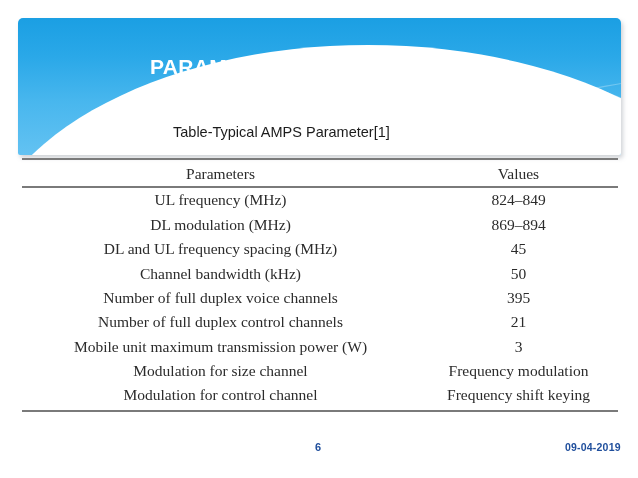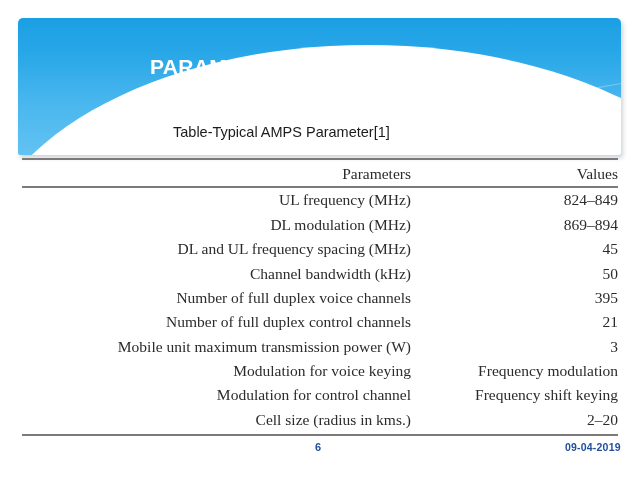--- a/index.html
+++ b/index.html
@@ -102,21 +102,21 @@
     left: 22px;
     top: 158px;
     width: 596px;
     border-collapse: collapse;
     font-family: "Liberation Serif", serif;
     font-size: 15.5px;
     color: #2b2b2b;
   }
   .param-table th,
   .param-table td {
-    text-align: right;
+    text-align: center;
     padding: 1px 0 2px 8px;
     font-weight: normal;
     line-height: 1.38;
   }
   .param-table thead th {
     border-top: 2px solid #7a7a7a;
     border-bottom: 2px solid #7a7a7a;
     padding-top: 3px;
     padding-bottom: 2px;
   }
@@ -197,30 +197,26 @@
       </tr>
       <tr>
         <td>Number of full duplex control channels</td>
         <td>21</td>
       </tr>
       <tr>
         <td>Mobile unit maximum transmission power (W)</td>
         <td>3</td>
       </tr>
       <tr>
-        <td>Modulation for voice keying</td>
+        <td>Modulation for size channel</td>
         <td>Frequency modulation</td>
       </tr>
       <tr>
         <td>Modulation for control channel</td>
         <td>Frequency shift keying</td>
       </tr>
-      <tr>
-        <td>Cell size (radius in kms.)</td>
-        <td>2–20</td>
-      </tr>
     </tbody>
   </table>
 
   <div class="page-number">6</div>
   <div class="slide-date">09-04-2019</div>
 
 </div>
 
 </body></html>

